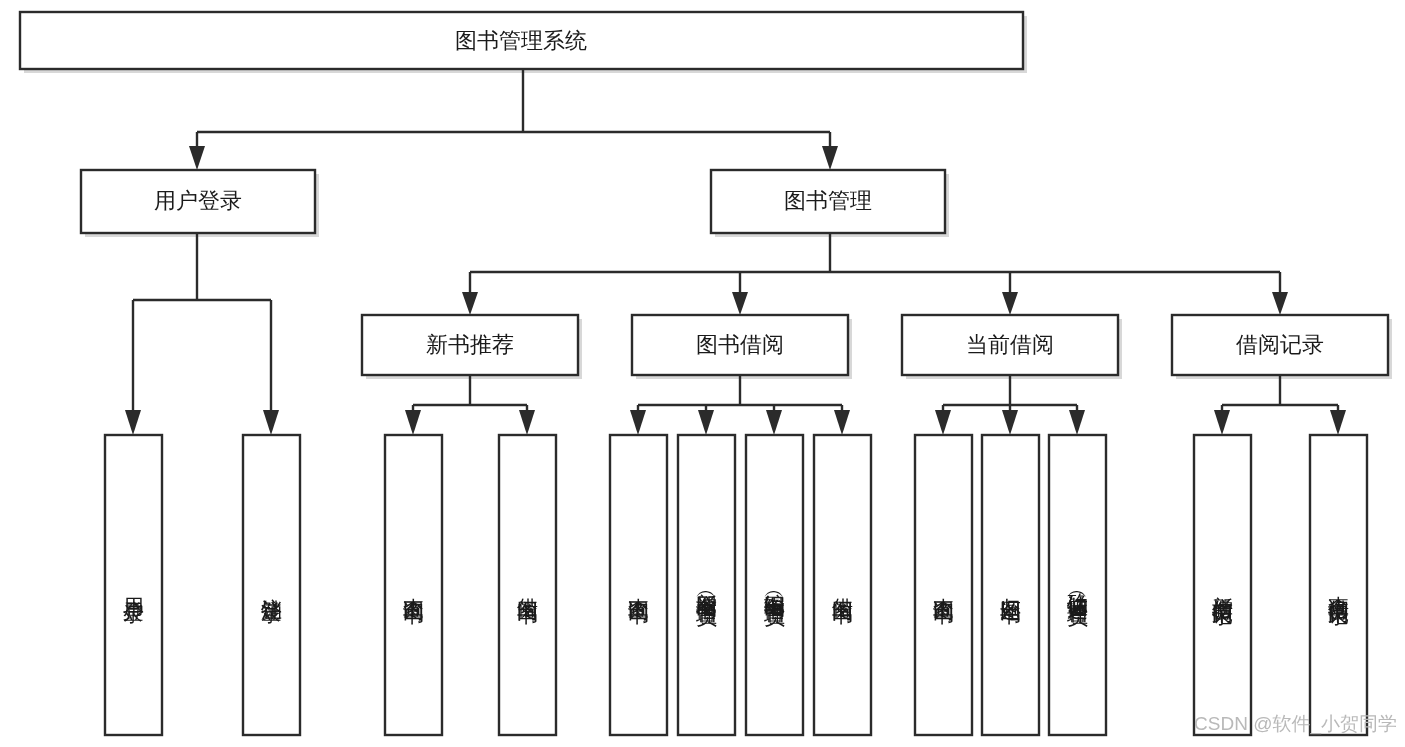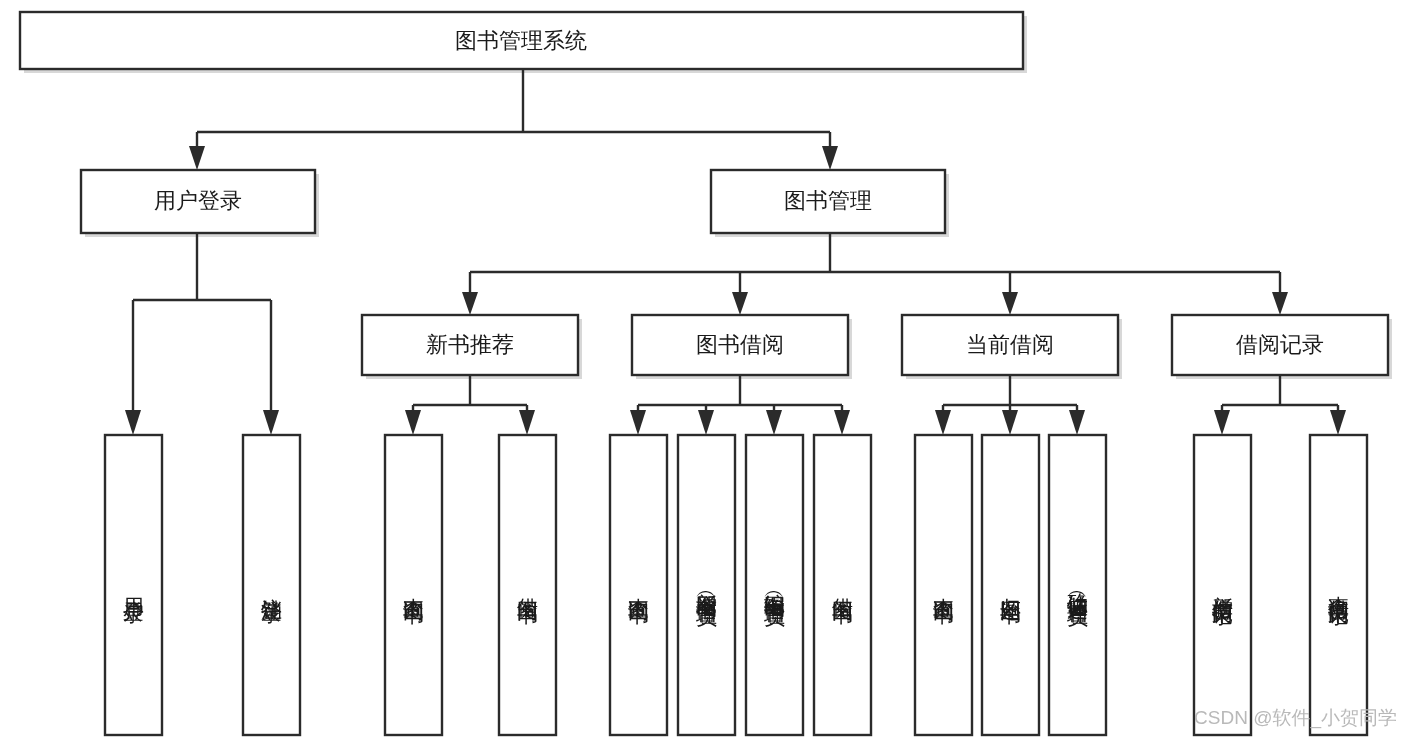--- a/index.html
+++ b/index.html
@@ -65,21 +65,21 @@
     font-family: "Liberation Sans", "DejaVu Sans", sans-serif;
     font-size: 21px;
     line-height: 1.05;
     color: #1a1a1a;
     letter-spacing: 2px;
     white-space: nowrap;
   }
   .watermark {
     position: absolute;
     right: 8px;
-    bottom: 6px;
+    bottom: 0;
     font-family: "Liberation Sans", "DejaVu Sans", sans-serif;
     font-size: 19px;
     color: #b9b9b9;
     white-space: nowrap;
     pointer-events: none;
   }
 </style>
 </head>
 <body>
 

